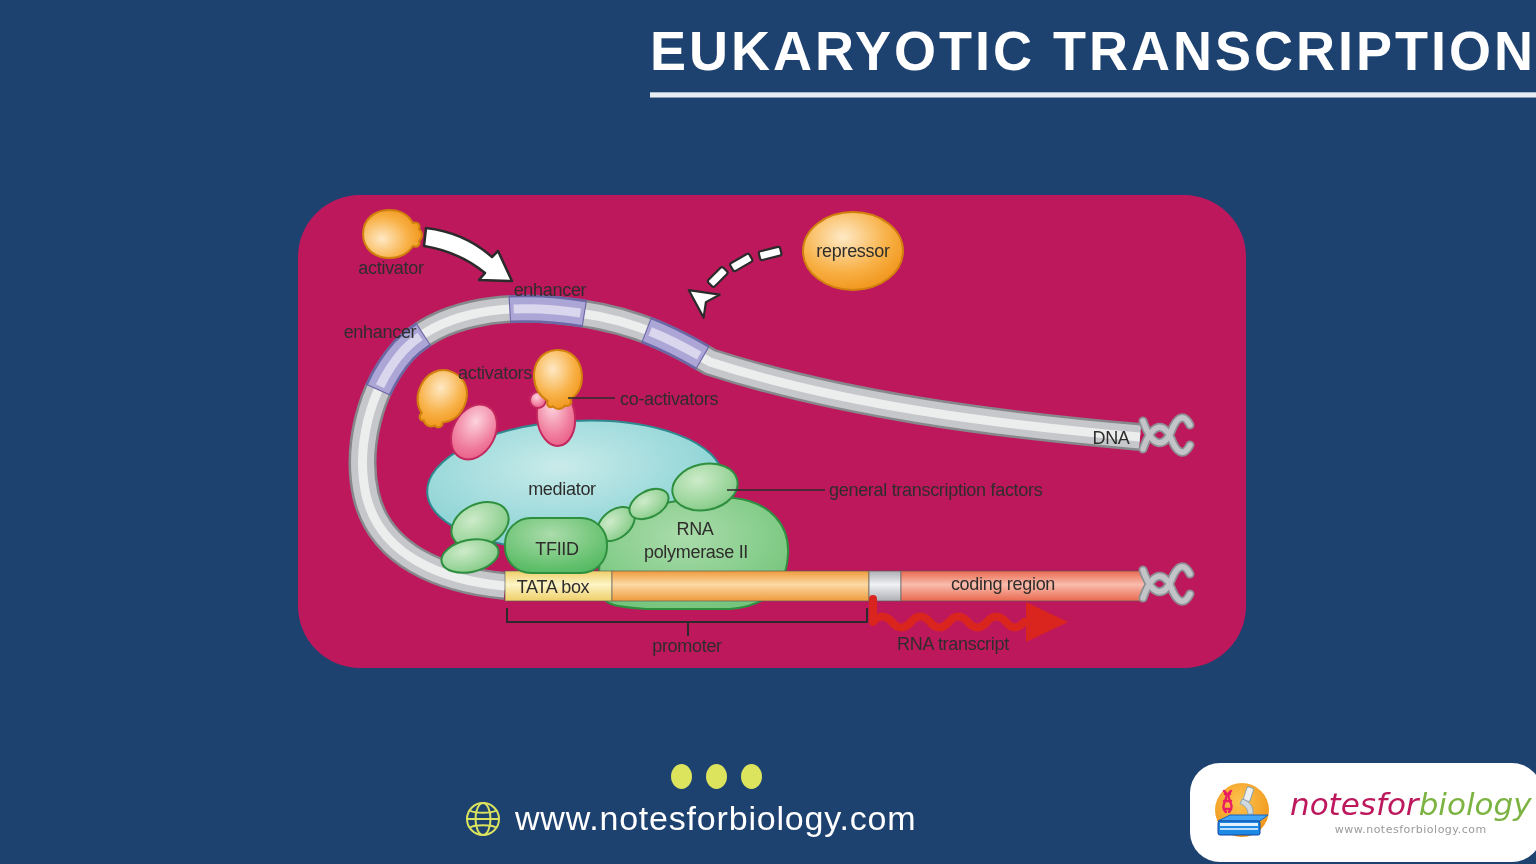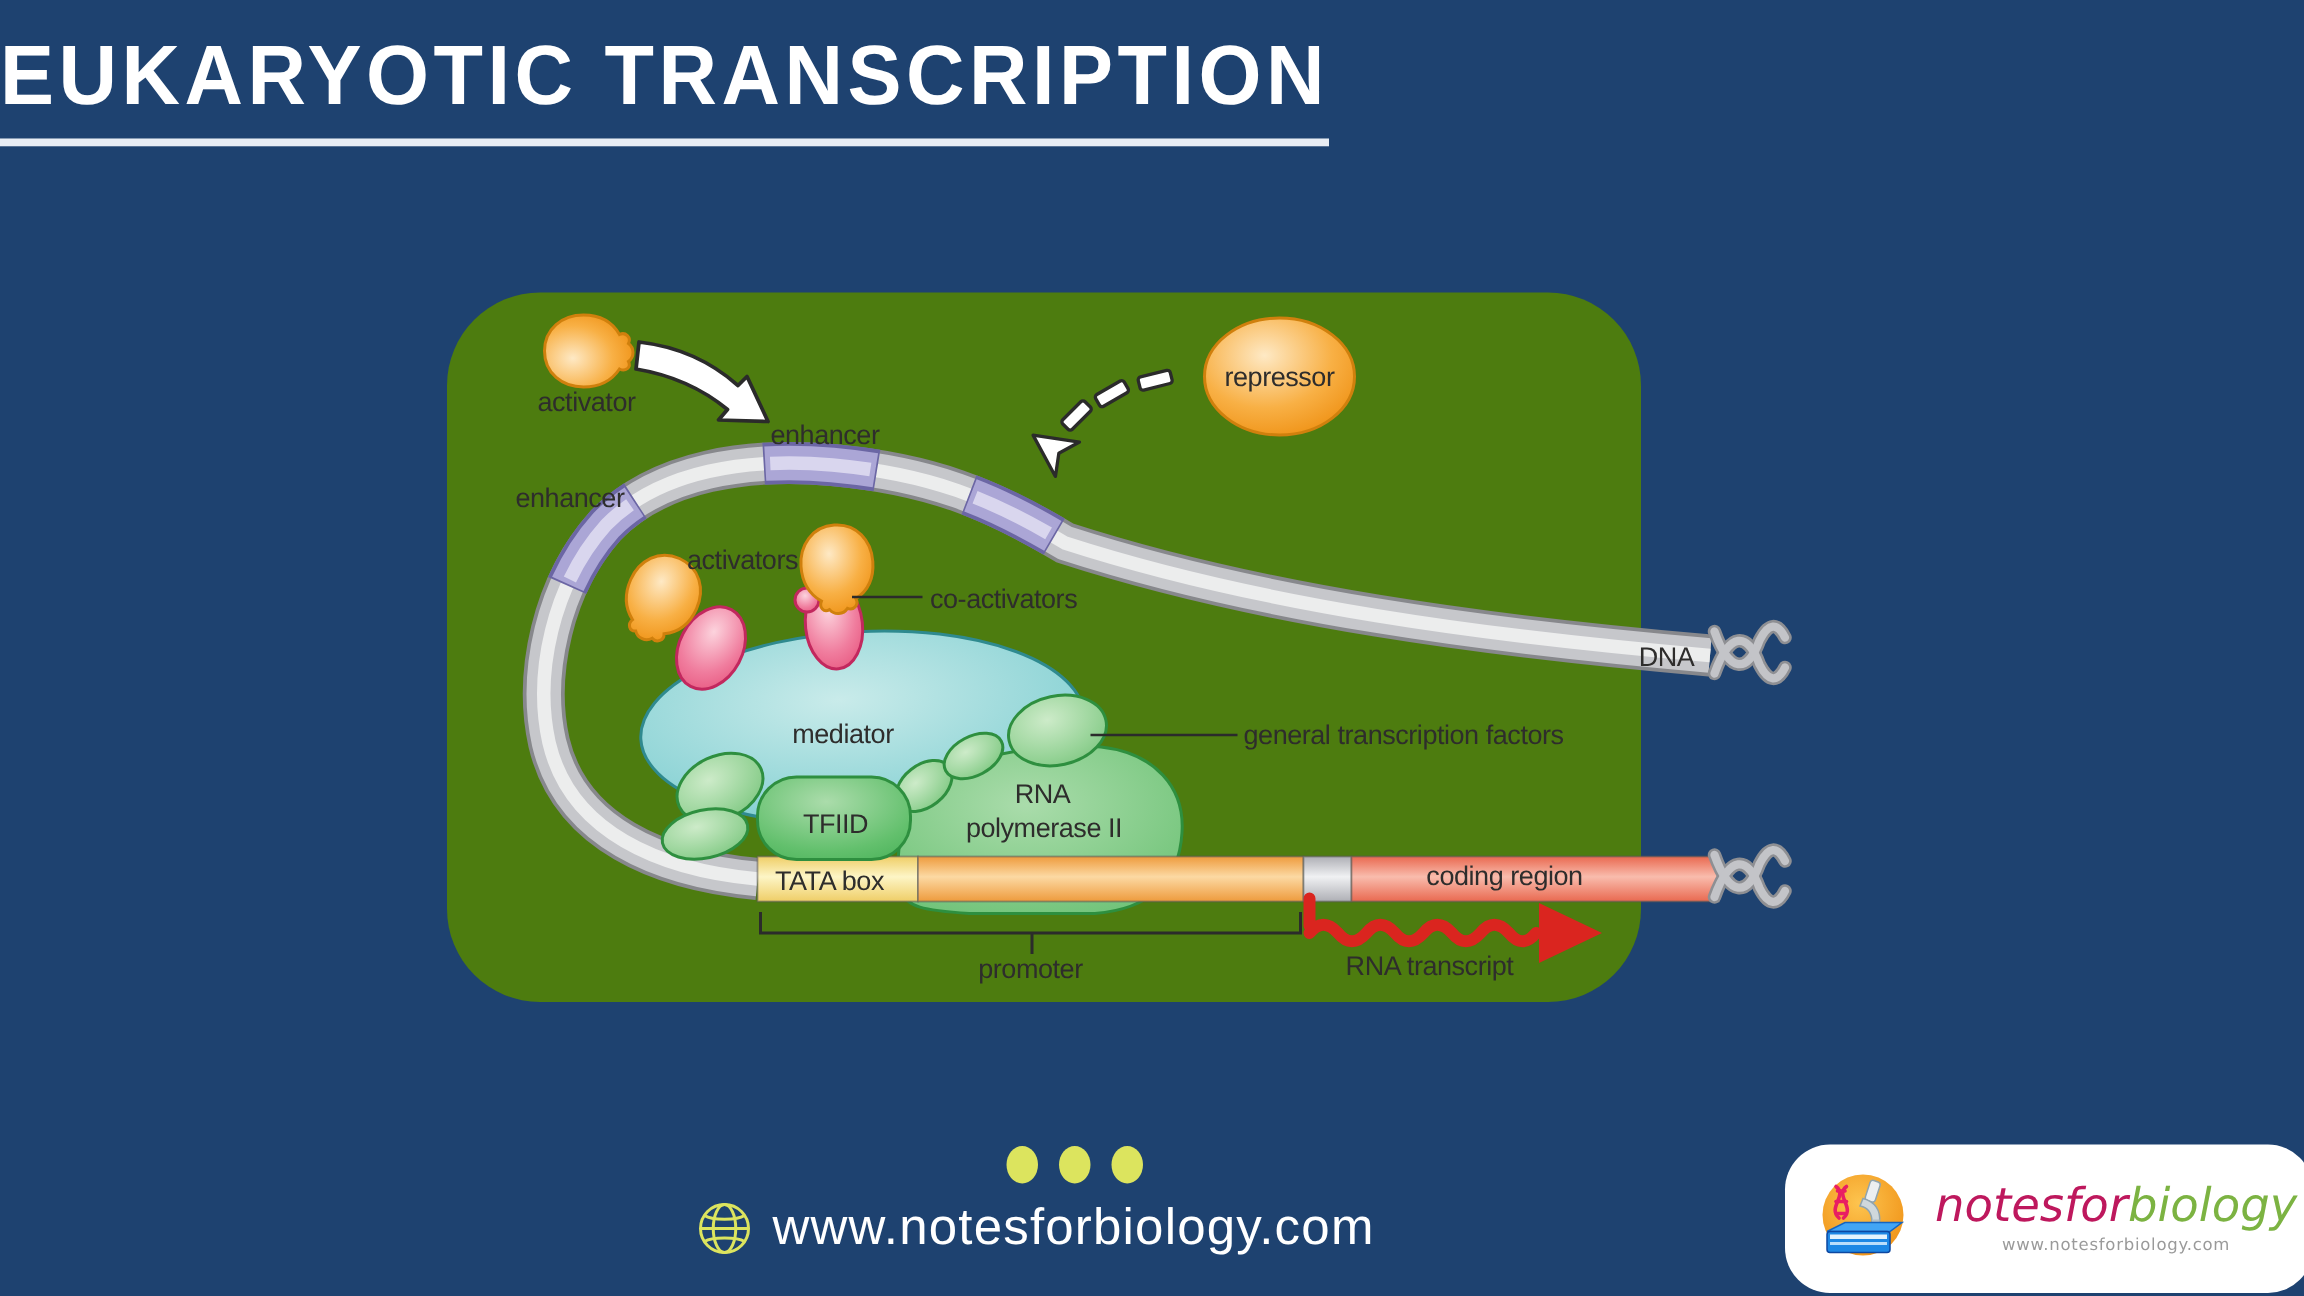--- a/index.html
+++ b/index.html
@@ -2,31 +2,31 @@
 <html><head>
 <meta charset="utf-8">
 <style>
   html,body{margin:0;padding:0;}
   body{
     width:1536px;height:864px;position:relative;overflow:hidden;
     background:#1e4270;
     font-family:"Liberation Sans", sans-serif;
   }
   
-  .title-wrap{position:absolute;top:0;left:0;width:1536px;text-align:left;}
+  .title-wrap{position:absolute;top:0;left:0;width:1536px;text-align:right;}
   .title-wrap h1{
     display:inline-block;margin:20px 0 0 0;
     font-size:54px;font-weight:700;letter-spacing:3px;color:#ffffff;
     border-bottom:5px solid #e8edf4;padding-bottom:9px;
     transform:scaleY(1.04);
   }
   
   .diagram-card{
-    position:absolute;left:298px;top:195px;width:796px;height:473px;
-    background:#4d7c0f;border-radius:62px;
+    position:absolute;left:298px;top:195px;width:948px;height:473px;
+    background:#be185d;border-radius:62px;
   }
   .diagram-card svg{display:block;}
   .dlab{
     font-family:"Liberation Sans", sans-serif;
     font-size:18px;letter-spacing:-0.3px;fill:#2e2d2c;
   }
   
   .accent-dots{position:absolute;left:671px;top:764px;display:flex;gap:14px;}
   .accent-dots span{width:21px;height:25px;border-radius:50%;background:#dce45e;display:block;}
   .site-row{position:absolute;left:464px;top:799px;display:flex;align-items:center;gap:13px;}

